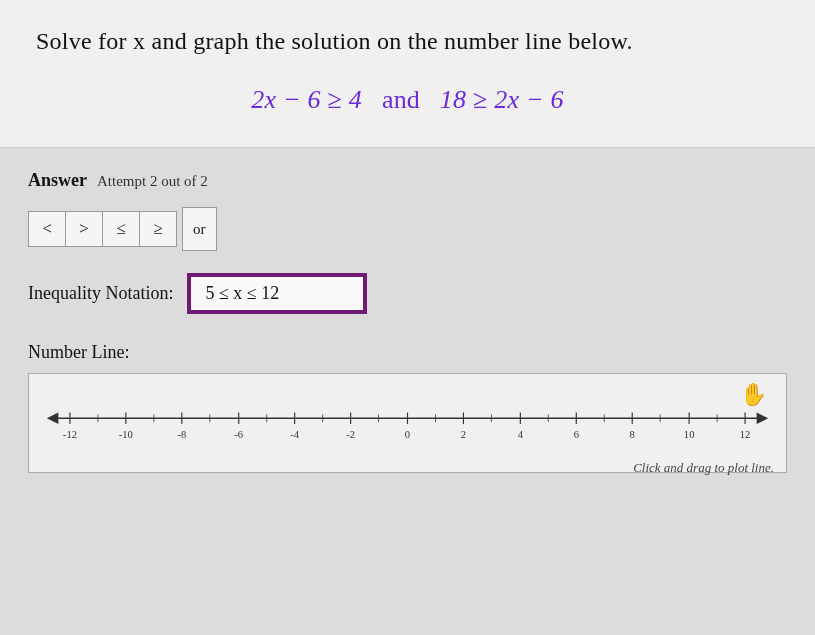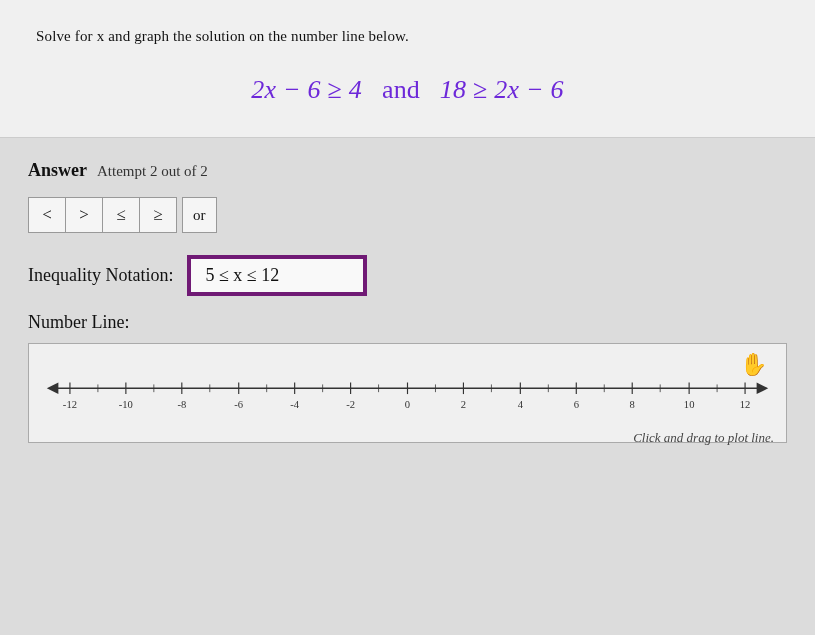--- a/index.html
+++ b/index.html
@@ -14,21 +14,21 @@
       padding: 0;
     }
 
     .top-section {
       background: #f0f0f0;
       padding: 28px 36px 28px 36px;
       border-bottom: 1px solid #ccc;
     }
 
     .instruction-text {
-      font-size: 15px;
+      font-size: 24px;
       color: #111;
       font-family: Georgia, serif;
       margin-bottom: 22px;
       letter-spacing: 0.01em;
     }
 
     .equation-container {
       display: flex;
       justify-content: center;
       align-items: center;
@@ -99,35 +99,35 @@
       align-items: center;
       justify-content: center;
       color: #111;
       margin-right: -1px;
     }
 
     .or-btn {
       border: 1px solid #999;
       background: #f5f5f5;
       padding: 0 10px;
-      height: 36px;
+      height: 44px;
       font-size: 15px;
       font-family: Georgia, serif;
       cursor: pointer;
       display: flex;
       align-items: center;
       justify-content: center;
       color: #111;
       margin-left: 6px;
     }
 
     .inequality-row {
       display: flex;
       align-items: center;
-      margin-bottom: 16px;
+      margin-bottom: 28px;
       gap: 0;
     }
 
     .inequality-label {
       font-size: 18px;
       font-family: Georgia, serif;
       color: #111;
       margin-right: 14px;
       white-space: nowrap;
     }

